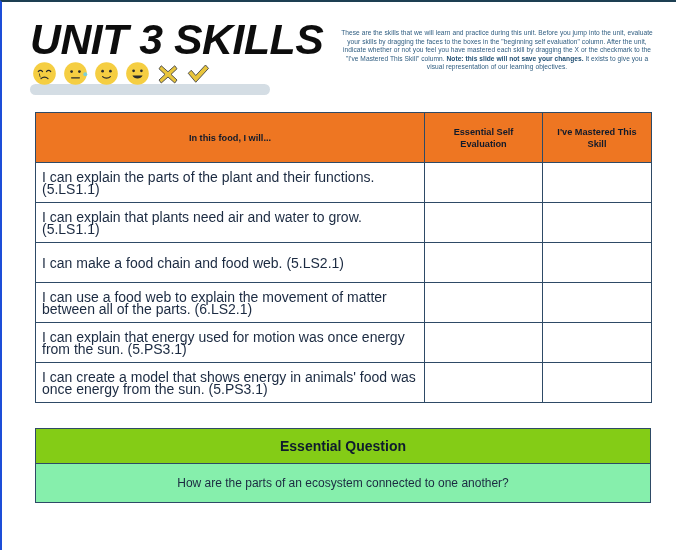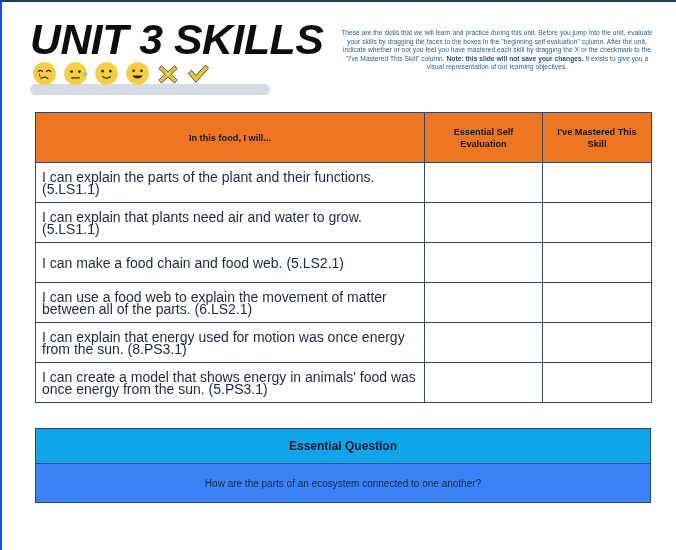--- a/index.html
+++ b/index.html
@@ -156,33 +156,33 @@
     width: 616px;
   }
 
   table.eq {
     border-collapse: collapse;
     width: 616px;
     table-layout: fixed;
   }
 
   table.eq th {
-    background: #0ea5e9;
+    background: #84cc16;
     color: #0f1b2e;
-    font-size: 12px;
+    font-size: 14px;
     font-weight: bold;
     height: 32px;
     text-align: center;
     border: 1px solid #2e4a66;
   }
 
   table.eq td {
-    background: #3b82f6;
+    background: #86efac;
     color: #1b2a41;
-    font-size: 10px;
+    font-size: 12px;
     height: 36px;
     text-align: center;
     border: 1px solid #2e4a66;
   }
 </style>
 </head>
 <body>
 
 <div class="slide">
 
@@ -268,21 +268,21 @@
           <td class="skill">I can make a food chain and food web. (5.LS2.1)</td>
           <td class="box"></td>
           <td class="box"></td>
         </tr>
         <tr>
           <td class="skill">I can use a food web to explain the movement of matter between all of the parts. (6.LS2.1)</td>
           <td class="box"></td>
           <td class="box"></td>
         </tr>
         <tr>
-          <td class="skill">I can explain that energy used for motion was once energy from the sun. (8.PS3.1)</td>
+          <td class="skill">I can explain that energy used for motion was once energy from the sun. (5.PS3.1)</td>
           <td class="box"></td>
           <td class="box"></td>
         </tr>
         <tr>
           <td class="skill">I can create a model that shows energy in animals' food was once energy from the sun. (5.PS3.1)</td>
           <td class="box"></td>
           <td class="box"></td>
         </tr>
       </tbody>
     </table>

